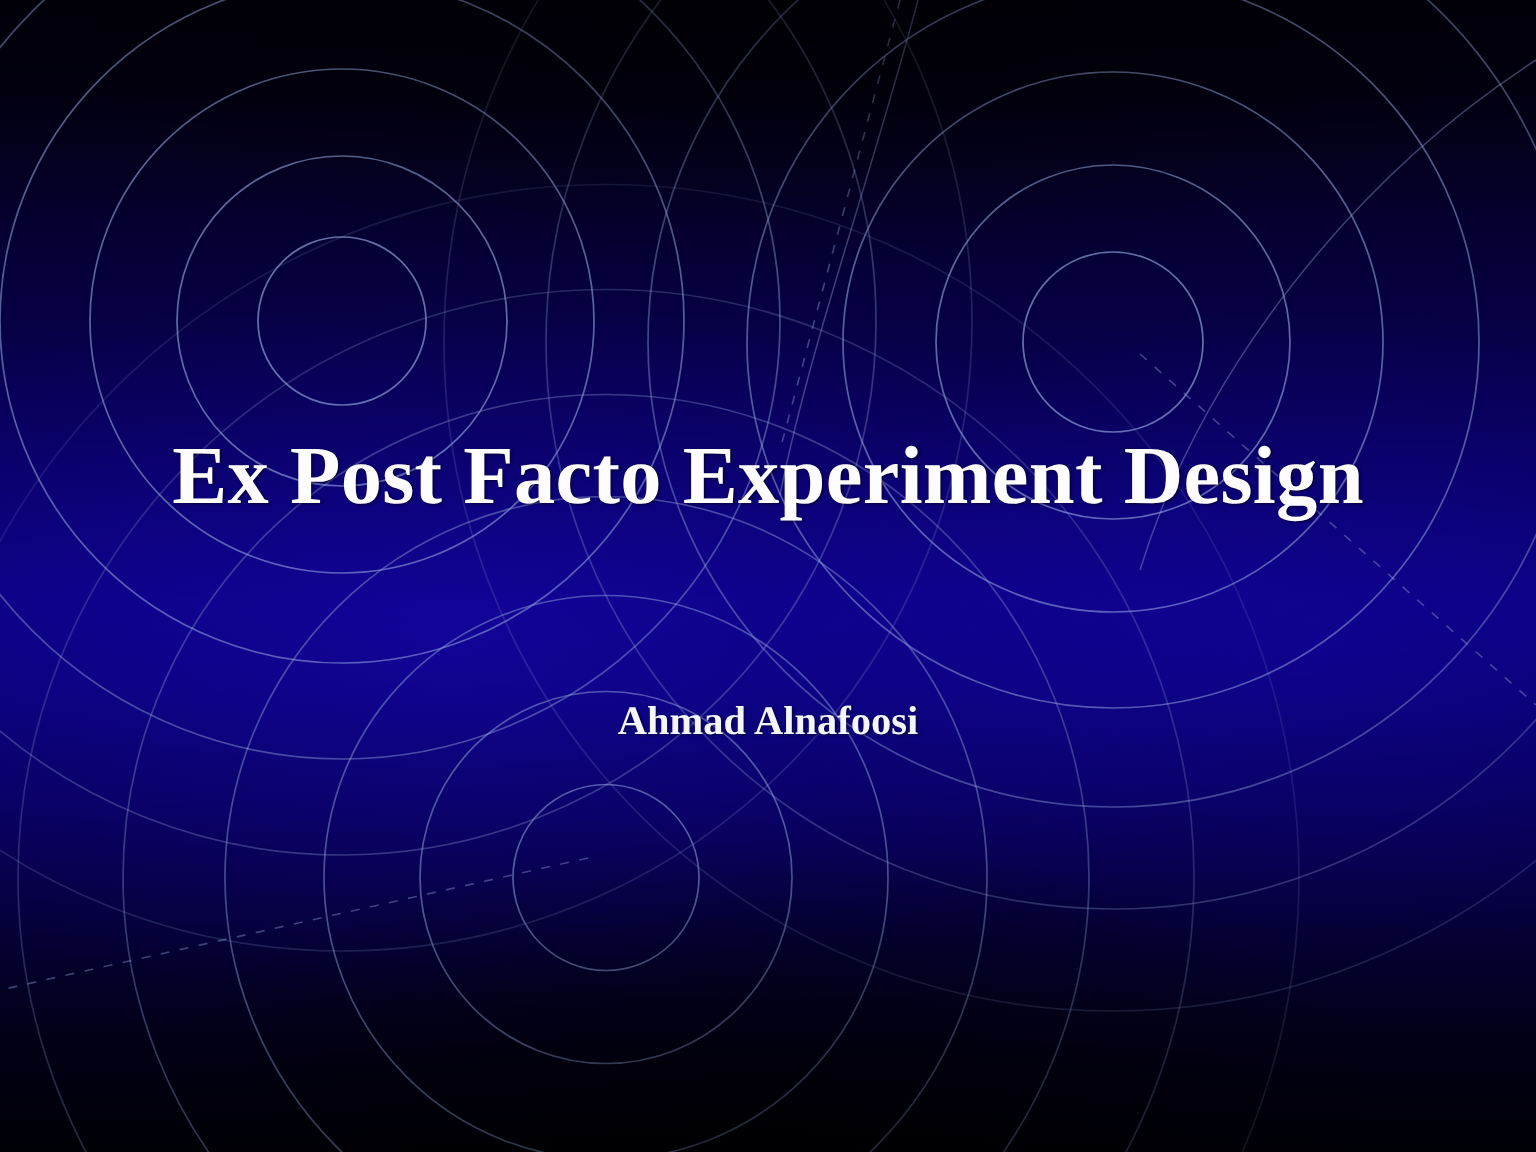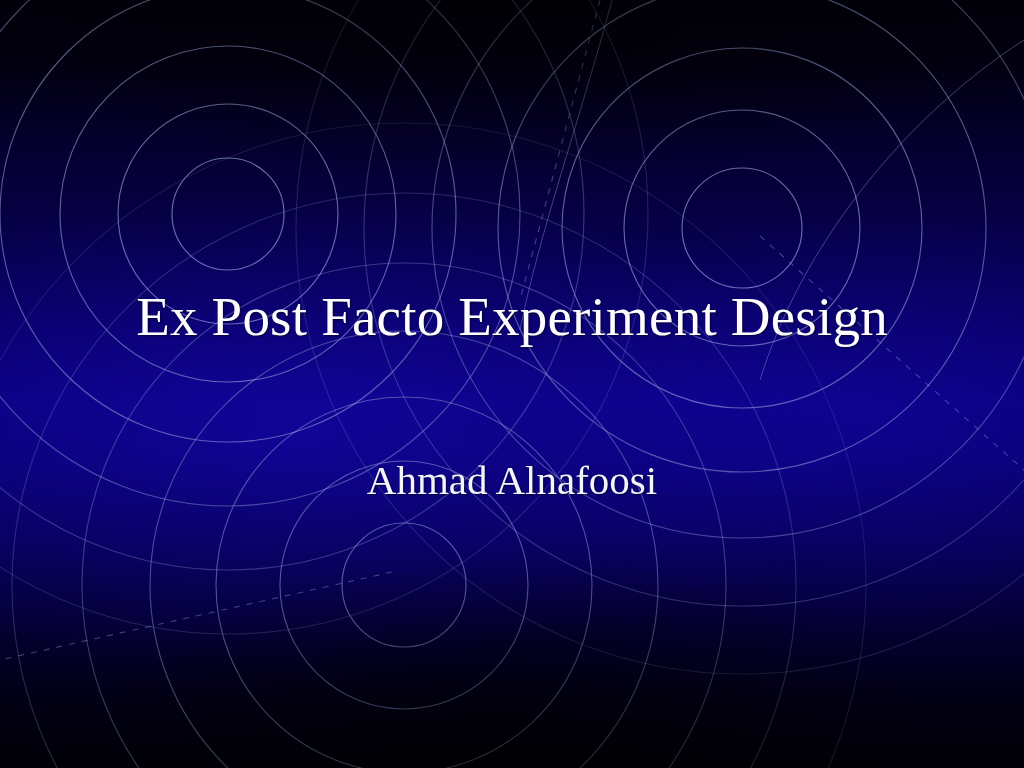--- a/index.html
+++ b/index.html
@@ -11,20 +11,21 @@
   body {
     font-family: "Liberation Serif", "DejaVu Serif", serif;
   }
 
   #slide {
     position: relative;
     width: 1024px;
     height: 768px;
     overflow: hidden;
     background: #a16207;
+    font-weight: bold;
   }
 
   
   .bg-layer {
     position: absolute;
     inset: 0;
     width: 1024px;
     height: 768px;
   }
 
@@ -99,21 +100,21 @@
   #subtitle-block {
     position: absolute;
     left: 0;
     right: 0;
     top: 452px;
     text-align: center;
   }
 
   .subtitle-line {
     color: #f4f4fb;
-    font-size: 41px;
+    font-size: 27px;
     line-height: 57px;
     white-space: nowrap;
     text-shadow: 1px 1px 2px rgba(0,0,0,0.5);
   }
 </style>
 </head>
 <body>
 
 <div id="slide">
 

